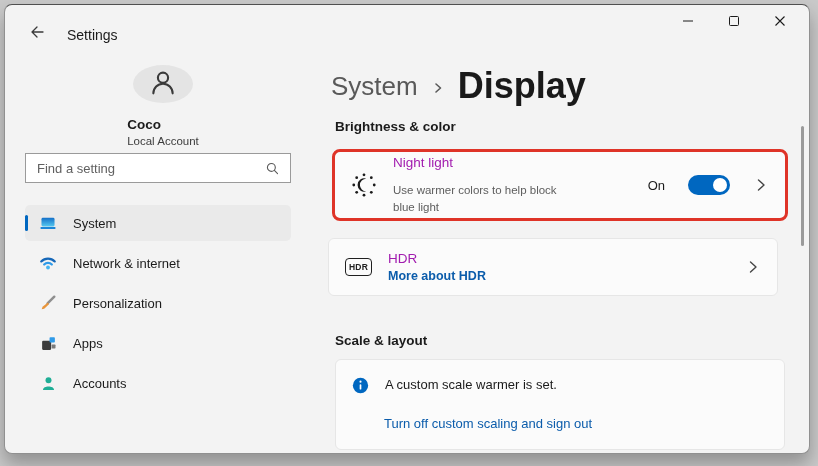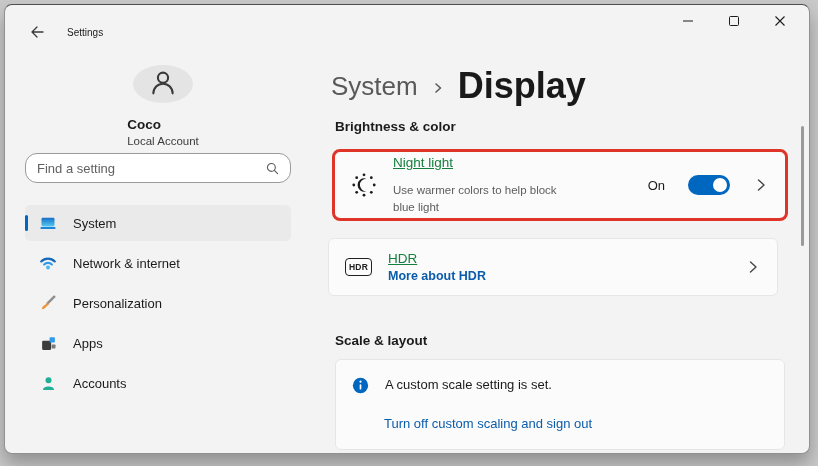--- a/index.html
+++ b/index.html
@@ -18,38 +18,38 @@
     box-shadow:0 10px 18px rgba(0,0,0,.28);
     overflow:hidden;
   }
   
   .titlebar { position:absolute; left:0; top:0; width:100%; height:48px; }
   .back-btn {
     position:absolute; left:18px; top:16px; width:28px; height:26px;
     display:flex; align-items:center; justify-content:center;
     border-radius:4px; cursor:pointer;
   }
-  .app-title { position:absolute; left:62px; top:22px; font-size:10px; color:#1b1b1b;text-align:right; }
+  .app-title { position:absolute; left:62px; top:22px; font-size:14px; color:#1b1b1b;text-align:right; }
   .win-controls { position:absolute; right:6px; top:0; display:flex; }
   .win-btn {
     width:46px; height:36px; display:flex; align-items:center; justify-content:center;
     cursor:pointer;
   }
   
   .user-chip { position:absolute; left:18px; top:60px; width:280px; height:64px;
     display:flex; align-items:center; gap:14px; cursor:pointer;flex-direction:column; }
   .avatar {
     width:60px; height:60px; border-radius:50%; background:#e4e4e4;
     display:flex; align-items:center; justify-content:center;
   }
   .user-name { font-size:13.5px; font-weight:bold; color:#1b1b1b; }
   .user-sub { font-size:11.5px; color:#3c3c3c; margin-top:3px; }
   .searchbox {
     position:absolute; left:20px; top:148px; width:266px; height:30px;
-    background:#ffffff; border:1px solid #9a9a9a; border-radius:12px;
+    background:#ffffff; border:1px solid #9a9a9a; border-radius:0;
     display:flex; align-items:center;
   }
   .searchbox input {
     flex:1; border:none; outline:none; background:transparent;
     font-family:"Liberation Sans", sans-serif; font-size:13px; color:#1b1b1b;
     padding:0 8px 0 11px;
   }
   .searchbox input::placeholder { color:#606060; }
   .search-ico { margin-right:10px; display:flex; }
   .nav { position:absolute; left:20px; top:200px; width:266px; }
@@ -70,21 +70,21 @@
   .bc-sep { display:flex; margin-top:3px; }
   .bc-current { font-size:36px; font-weight:600; color:#191919; }
   .section-label { position:absolute; left:330px; font-size:13.5px; font-weight:bold; color:#1b1b1b; }
   .card {
     position:absolute; background:#fbfbfb; border:1px solid #e6e6e6; border-radius:6px;
     display:flex; align-items:center; padding:0 16px; gap:16px; cursor:pointer;
   }
   .card-highlight {
     border:3px solid #df3428; border-radius:8px; background:#fbfbfb;
   }
-  .card-title { font-size:13.5px; color:#15803d;text-decoration:underline; }
+  .card-title { font-size:13.5px; color:#a21caf; }
   .card-desc { font-size:11.5px; color:#5d5d5d; line-height:1.45; margin-top:12px; }
   .card-right { margin-left:auto; display:flex; align-items:center; gap:23px; }
   .toggle-label { font-size:13px; color:#1b1b1b; }
   .toggle {
     width:42px; height:20px; border-radius:11px; background:#0067c0; position:relative; cursor:pointer;
   }
   .toggle .knob {
     position:absolute; right:3px; top:3px; width:14px; height:14px; border-radius:50%; background:#ffffff;
   }
   .hdr-badge {
@@ -279,19 +279,19 @@
   <div class="section-label" style="top:328px;">Scale &amp; layout</div>
 
   <div class="card" style="left:330px; top:354px; width:450px; height:91px; align-items:flex-start; padding-top:16px;">
     <span style="display:flex; margin-top:1px;">
       <svg width="17" height="17" viewBox="0 0 16 16">
           <circle cx="8" cy="8" r="7.2" fill="#0067c0"></circle>
           <rect x="7.2" y="6.8" width="1.6" height="5" rx="0.8" fill="#ffffff"></rect>
           <circle cx="8" cy="4.4" r="1" fill="#ffffff"></circle>
         </svg>
     </span>
-    <div class="notice-msg" style="margin-top:1px;">A custom scale setting is set.</div>
+    <div class="notice-msg" style="margin-top:1px;">A custom scale warmer is set.</div>
     <div class="notice-link">Turn off custom scaling and sign out</div>
   </div>
 
   <div class="scrollbar"></div>
 
 </div>
 
 </body></html>

